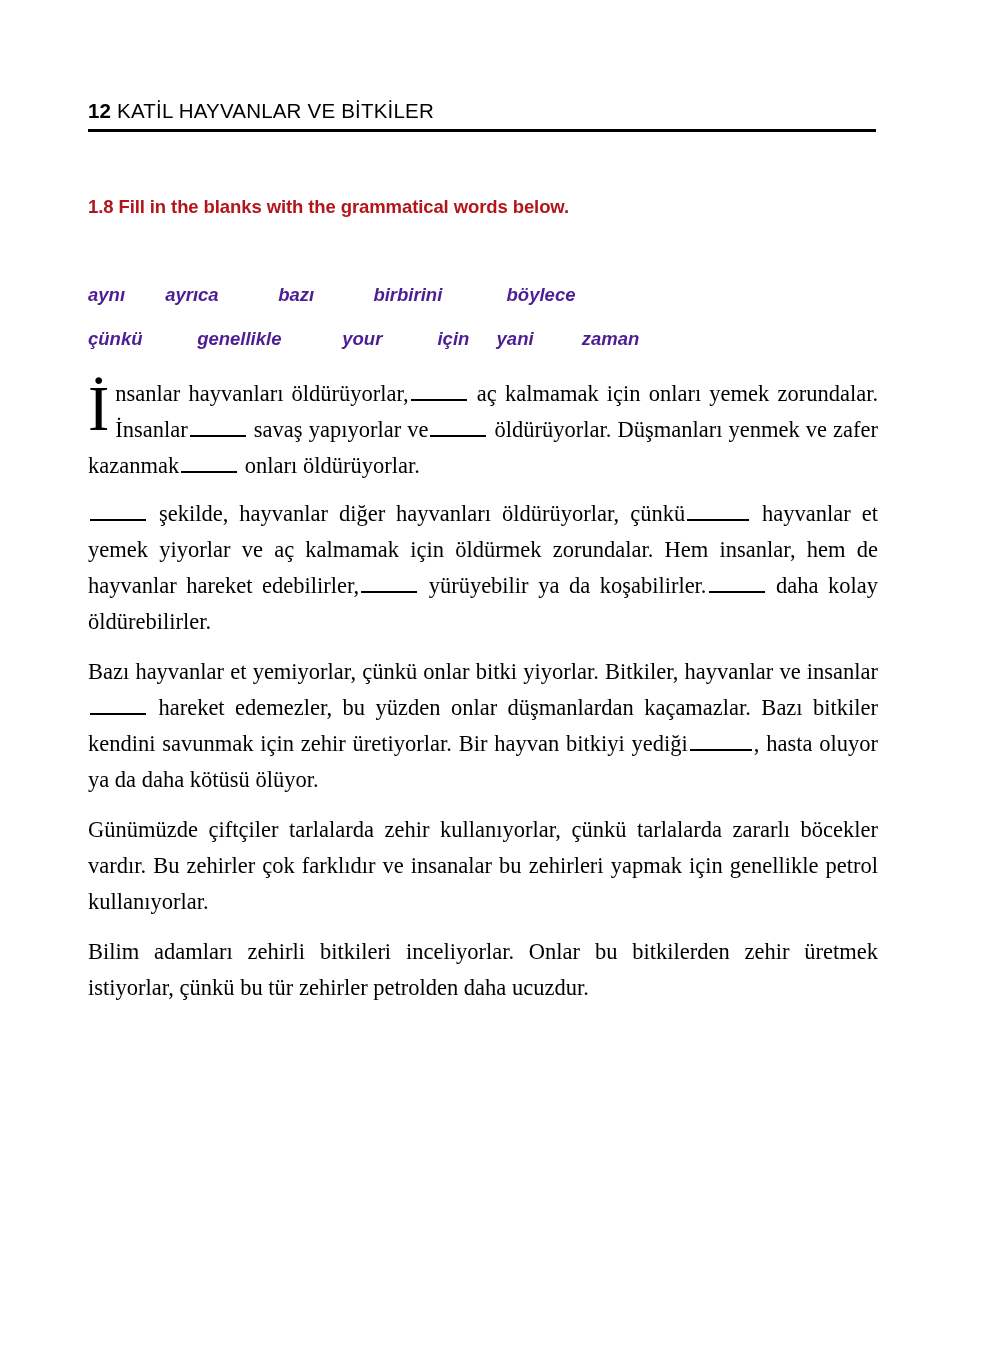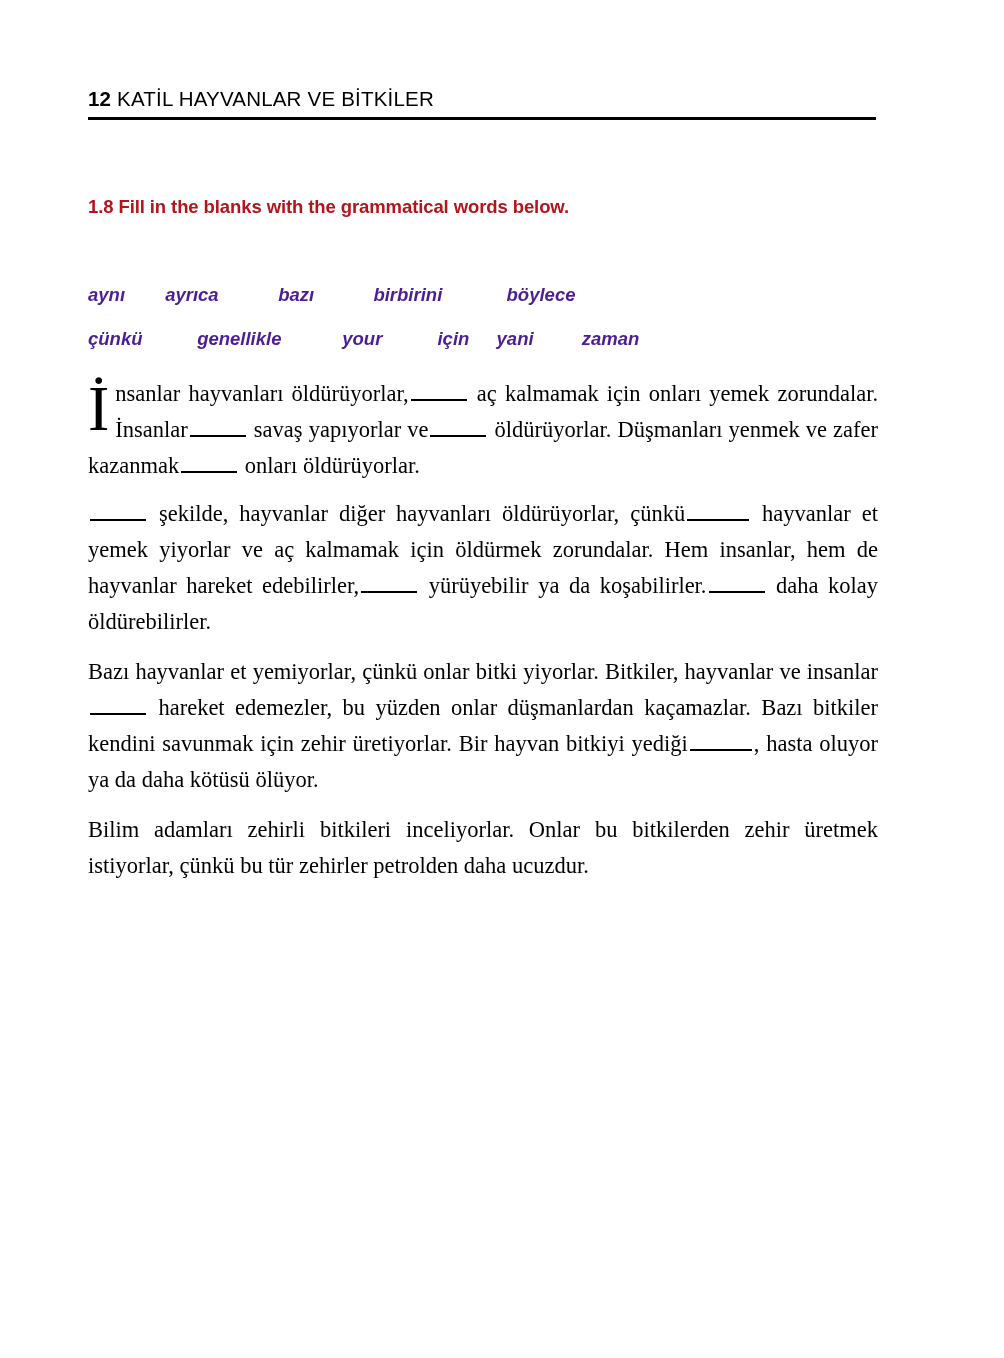--- a/index.html
+++ b/index.html
@@ -23,21 +23,21 @@
     top: 0;
     width: 1004px;
     height: 1358px;
     background: #ffffff;
   }
 
   
   .page-header {
     position: absolute;
     left: 88px;
-    top: 88px;
+    top: 100px;
     width: 788px;
   }
   .page-header-line {
     font-family: "Liberation Sans", "DejaVu Sans", sans-serif;
     font-size: 20.5px;
     letter-spacing: 0.2px;
     color: #000;
     white-space: nowrap;
     line-height: 1.1;
   }
@@ -174,19 +174,20 @@
 
     <p class="para">
       <span class="blank"></span> <span>şekilde, hayvanlar diğer hayvanları öldürüyorlar, çünkü</span><span class="blank w-wide"></span> <span>hayvanlar et yemek yiyorlar ve aç kalmamak için öldürmek zorundalar. Hem insanlar, hem de hayvanlar hareket edebilirler,</span><span class="blank"></span> <span>yürüyebilir ya da koşabilirler.</span><span class="blank"></span> <span>daha kolay öldürebilirler.</span>
     </p>
 
     <p class="para">
       <span>Bazı hayvanlar et yemiyorlar, çünkü onlar bitki yiyorlar. Bitkiler, hayvanlar ve insanlar</span><span class="blank"></span> <span>hareket edemezler, bu yüzden onlar düşmanlardan kaçamazlar. Bazı bitkiler kendini savunmak için zehir üretiyorlar. Bir hayvan bitkiyi yediği</span><span class="blank w-wide"></span><span>, hasta oluyor ya da daha kötüsü ölüyor.</span>
     </p>
 
 
+    <p class="para">Günümüzde çiftçiler tarlalarda zehir kullanıyorlar, çünkü tarlalarda zararlı böcekler vardır. Bu zehirler çok farklıdır ve insanalar bu zehirleri yapmak için genellikle petrol kullanıyorlar.</p>
 
     <p class="para">Bilim adamları zehirli bitkileri inceliyorlar. Onlar bu bitkilerden zehir üretmek istiyorlar, çünkü bu tür zehirler petrolden daha ucuzdur.</p>
 
   </div>
 
 
 </div>
 
 </body></html>

